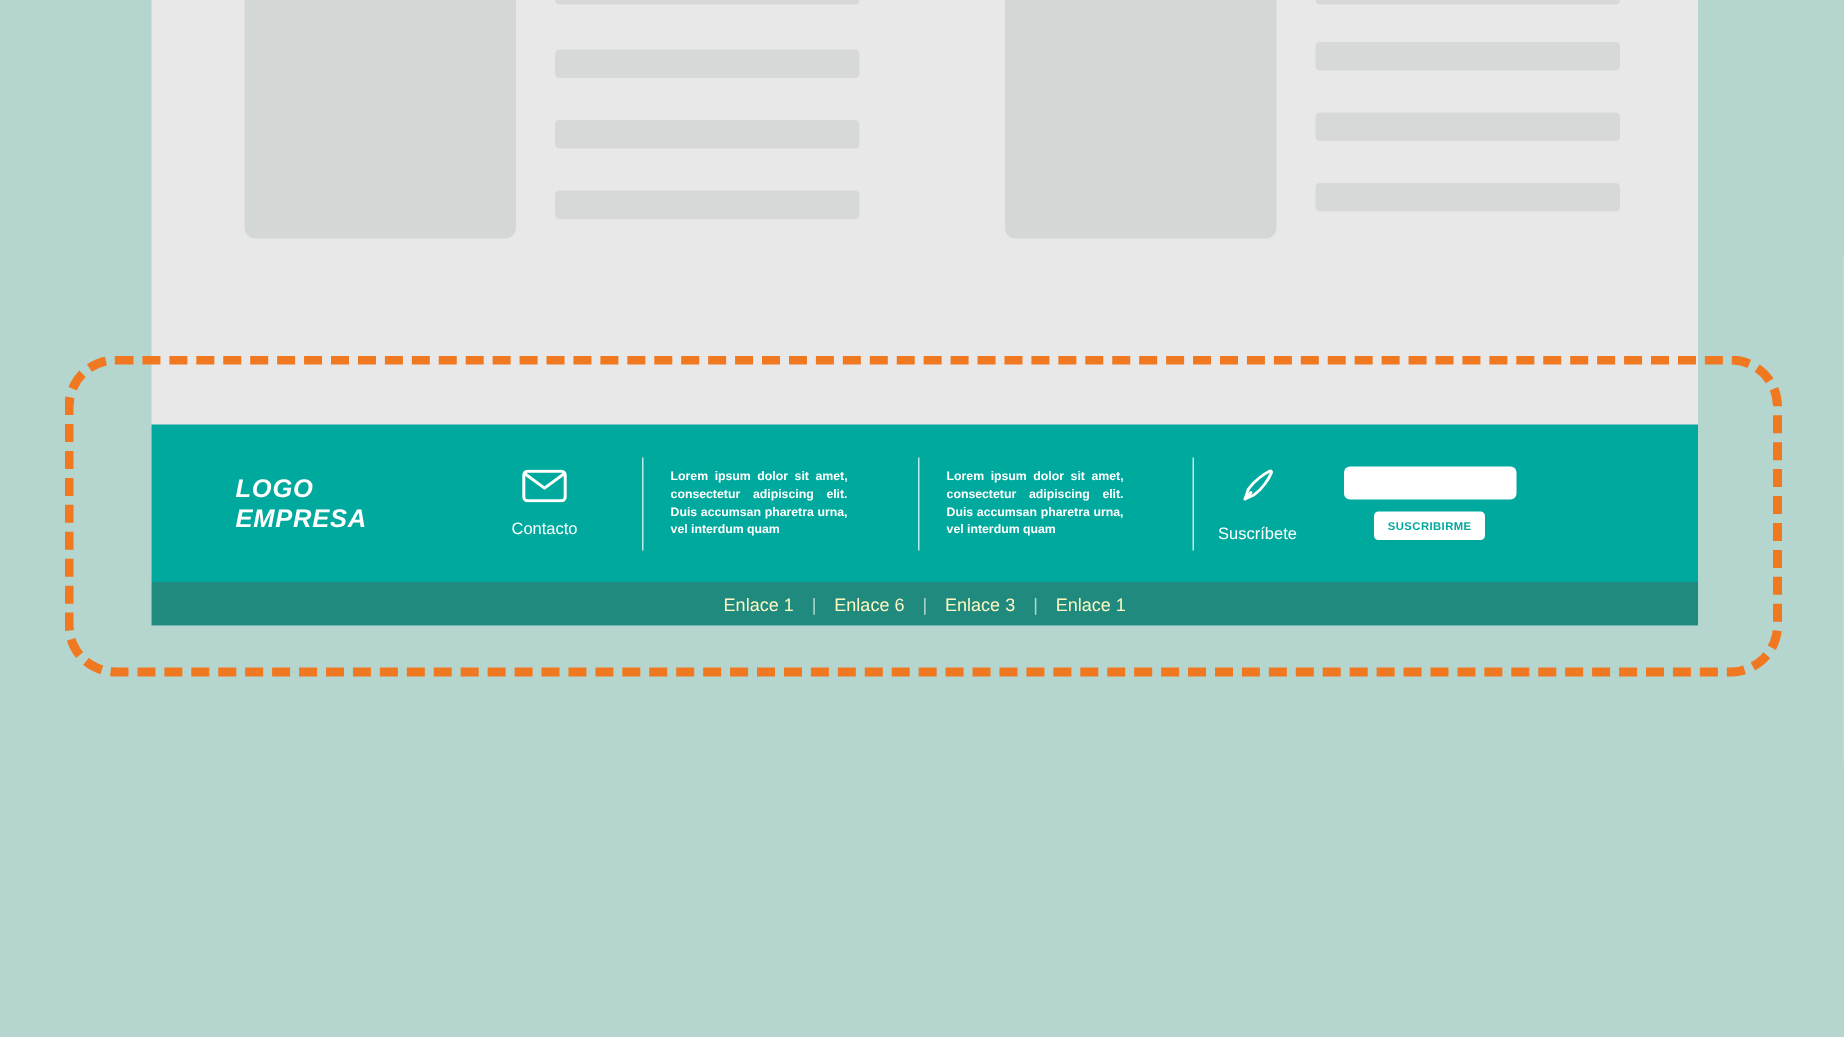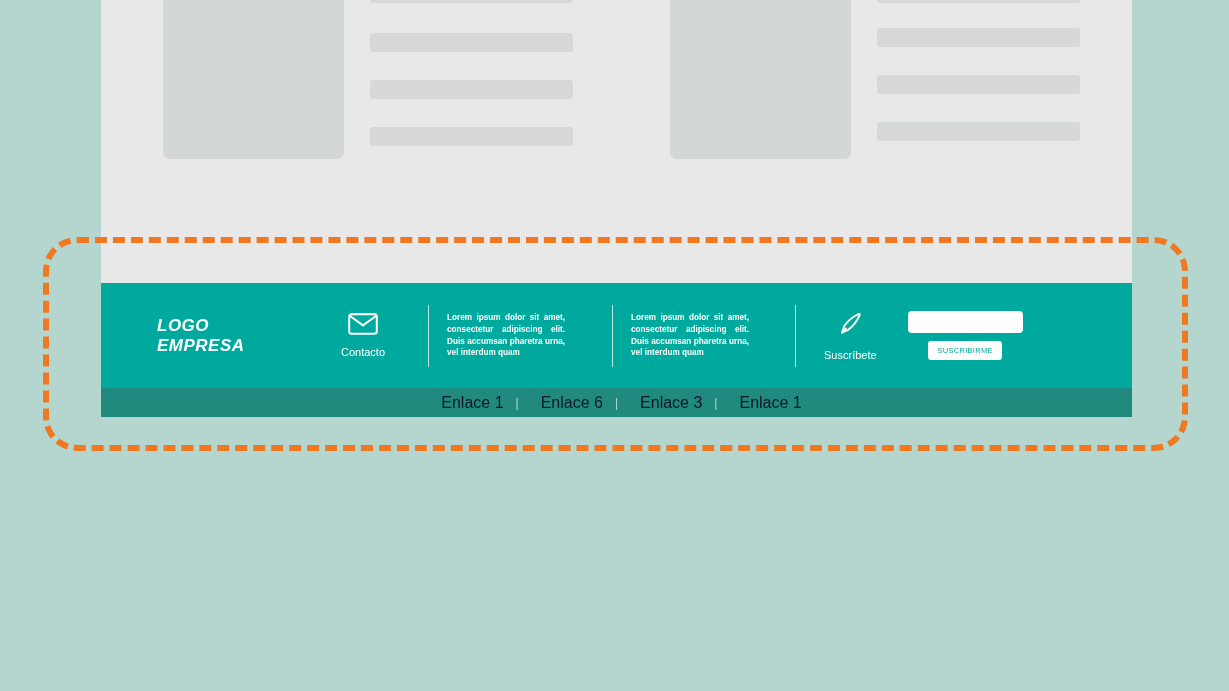--- a/index.html
+++ b/index.html
@@ -74,34 +74,34 @@
   }
   .sub-input {
     width:115px; height:22px; background:#ffffff;
     border:none; border-radius:4px; outline:none;
     display:block;
   }
   .sub-btn {
     margin-top:8px;
     background:#ffffff; color:#00a99d;
     border:none; border-radius:3px;
-    font-size:7.5px; font-weight:normal; letter-spacing:0.3px;
+    font-size:7.5px; font-weight:bold; letter-spacing:0.3px;
     padding:5px 9px; cursor:pointer;
     font-family:"Liberation Sans", sans-serif;
   }
 
   
   .linkbar {
     position:absolute; left:101px; top:388px; width:1031px; height:29px;
     background:#1f8a7d;
     display:flex; align-items:center; justify-content:center;
   }
   .linkbar a {
-    color:#0f172a; font-size:16px; text-decoration:none;
-    padding:0 2px; white-space:nowrap;margin-left:10px;
+    color:#fef9c3; font-size:12px; text-decoration:none;
+    padding:0 2px; white-space:nowrap;
   }
   .linkbar .sep {
     color:rgba(255,255,255,.65); font-size:12px;
     padding:0 10px;
   }
 
   
   .annot {
     position:absolute;
     left:43px; top:237px; width:1145px; height:214px;
@@ -150,21 +150,21 @@
 
       <div class="lorem" style="margin-left:18px;">Lorem ipsum dolor sit amet, consectetur adipiscing elit. Duis accumsan pharetra urna, vel interdum quam</div>
 
 
       <div class="vdiv" style="margin-left:47px;"></div>
 
       <div class="lorem" style="margin-left:18px;">Lorem ipsum dolor sit amet, consectetur adipiscing elit. Duis accumsan pharetra urna, vel interdum quam</div>
 
       <div class="vdiv" style="margin-left:46px;"></div>
 
-      <div class="col" style="margin-left:28px;">
+      <div class="col" style="margin-left:16px;">
         <span class="icon">
           <svg width="28" height="28" viewBox="0 0 28 28">
             <path d="M22.6 4.0 C18.8 5.8 12.0 10.6 8.2 16.2 L6.0 22.6 L12.2 19.8
                      C17.6 16.0 22.0 9.0 23.6 5.2 C23.9 4.4 23.4 3.7 22.6 4.0 Z" fill="none" stroke="#ffffff" stroke-width="1.9" stroke-linejoin="round"></path>
             <path d="M6.0 22.6 L10.0 18.4" fill="none" stroke="#ffffff" stroke-width="1.9" stroke-linecap="round"></path>
           </svg>
         </span>
         <span class="cap">Suscríbete</span>
       </div>
 

